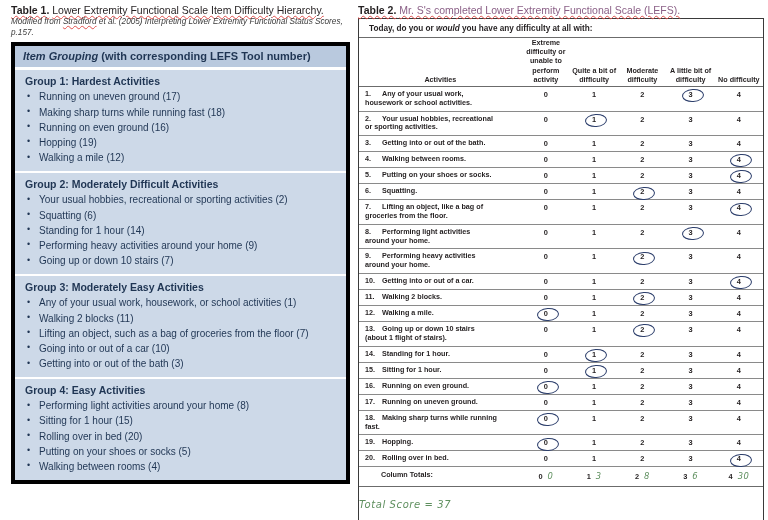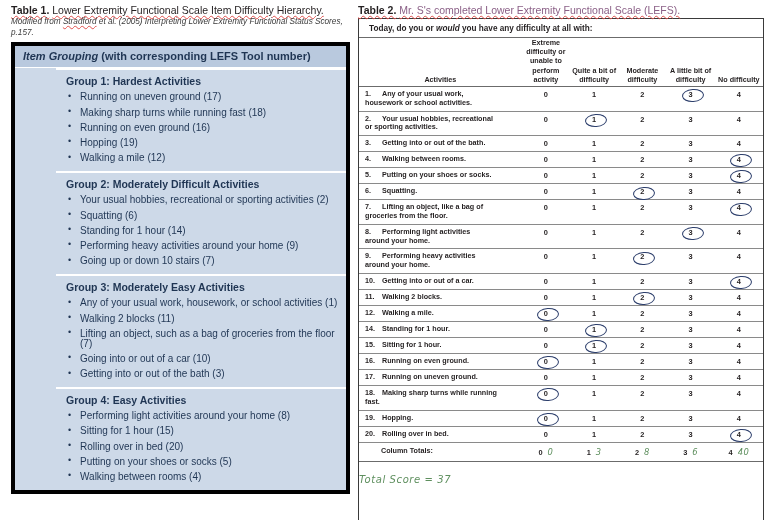--- a/index.html
+++ b/index.html
@@ -53,21 +53,20 @@
     border-bottom: 1px solid #ffffff;
     padding: 4px 8px 5px 8px;
     font-size: 11px;
     color: #1f3553;
   }
   .t1-head .ig { font-style: italic; font-weight: bold; }
   .t1-head .corr { font-weight: bold; font-style: normal; }
   .group {
     border-top: 2px solid #ffffff;
     padding: 4px 8px 5px 10px;
-    margin-left: 41px;
   }
   .group:first-child { border-top: none; }
   .group-title {
     font-size: 10.5px;
     font-weight: bold;
     color: #1f3553;
     margin: 1px 0 3px 0;
   }
   .group ul { margin: 0; padding: 0; list-style: none; }
   .group li {
@@ -399,20 +398,28 @@
             </tr>
             <tr>
               <td class="act"><span class="item-no">12.</span><span>Walking a mile.</span></td>
               <td class="val"><span class="circled">0</span></td>
               <td class="val"><span>1</span></td>
               <td class="val"><span>2</span></td>
               <td class="val"><span>3</span></td>
               <td class="val"><span>4</span></td>
             </tr>
             <tr>
+              <td class="act"><span class="item-no">13.</span><span>Going up or down 10 stairs</span><span class="act-wrap2">(about  1 flight of stairs).</span></td>
+              <td class="val"><span>0</span></td>
+              <td class="val"><span>1</span></td>
+              <td class="val"><span class="circled">2</span></td>
+              <td class="val"><span>3</span></td>
+              <td class="val"><span>4</span></td>
+            </tr>
+            <tr>
               <td class="act"><span class="item-no">14.</span><span>Standing for 1 hour.</span></td>
               <td class="val"><span>0</span></td>
               <td class="val"><span class="circled">1</span></td>
               <td class="val"><span>2</span></td>
               <td class="val"><span>3</span></td>
               <td class="val"><span>4</span></td>
             </tr>
             <tr>
               <td class="act"><span class="item-no">15.</span><span>Sitting for 1 hour.</span></td>
               <td class="val"><span>0</span></td>
@@ -460,21 +467,21 @@
               <td class="val"><span>2</span></td>
               <td class="val"><span>3</span></td>
               <td class="val"><span class="circled">4</span></td>
             </tr>
             <tr class="totals">
               <td class="act">Column Totals:</td>
               <td class="val"><span>0</span><span class="hand">0</span></td>
               <td class="val"><span>1</span><span class="hand">3</span></td>
               <td class="val"><span>2</span><span class="hand">8</span></td>
               <td class="val"><span>3</span><span class="hand">6</span></td>
-              <td class="val"><span>4</span><span class="hand">40</span></td>
+              <td class="val"><span>4</span><span class="hand">30</span></td>
             </tr>
           </tbody>
       </table>
 
       <div class="total-row">
         <span class="total-score">Total Score = 37</span>
       </div>
 
     </div>
   </div>

